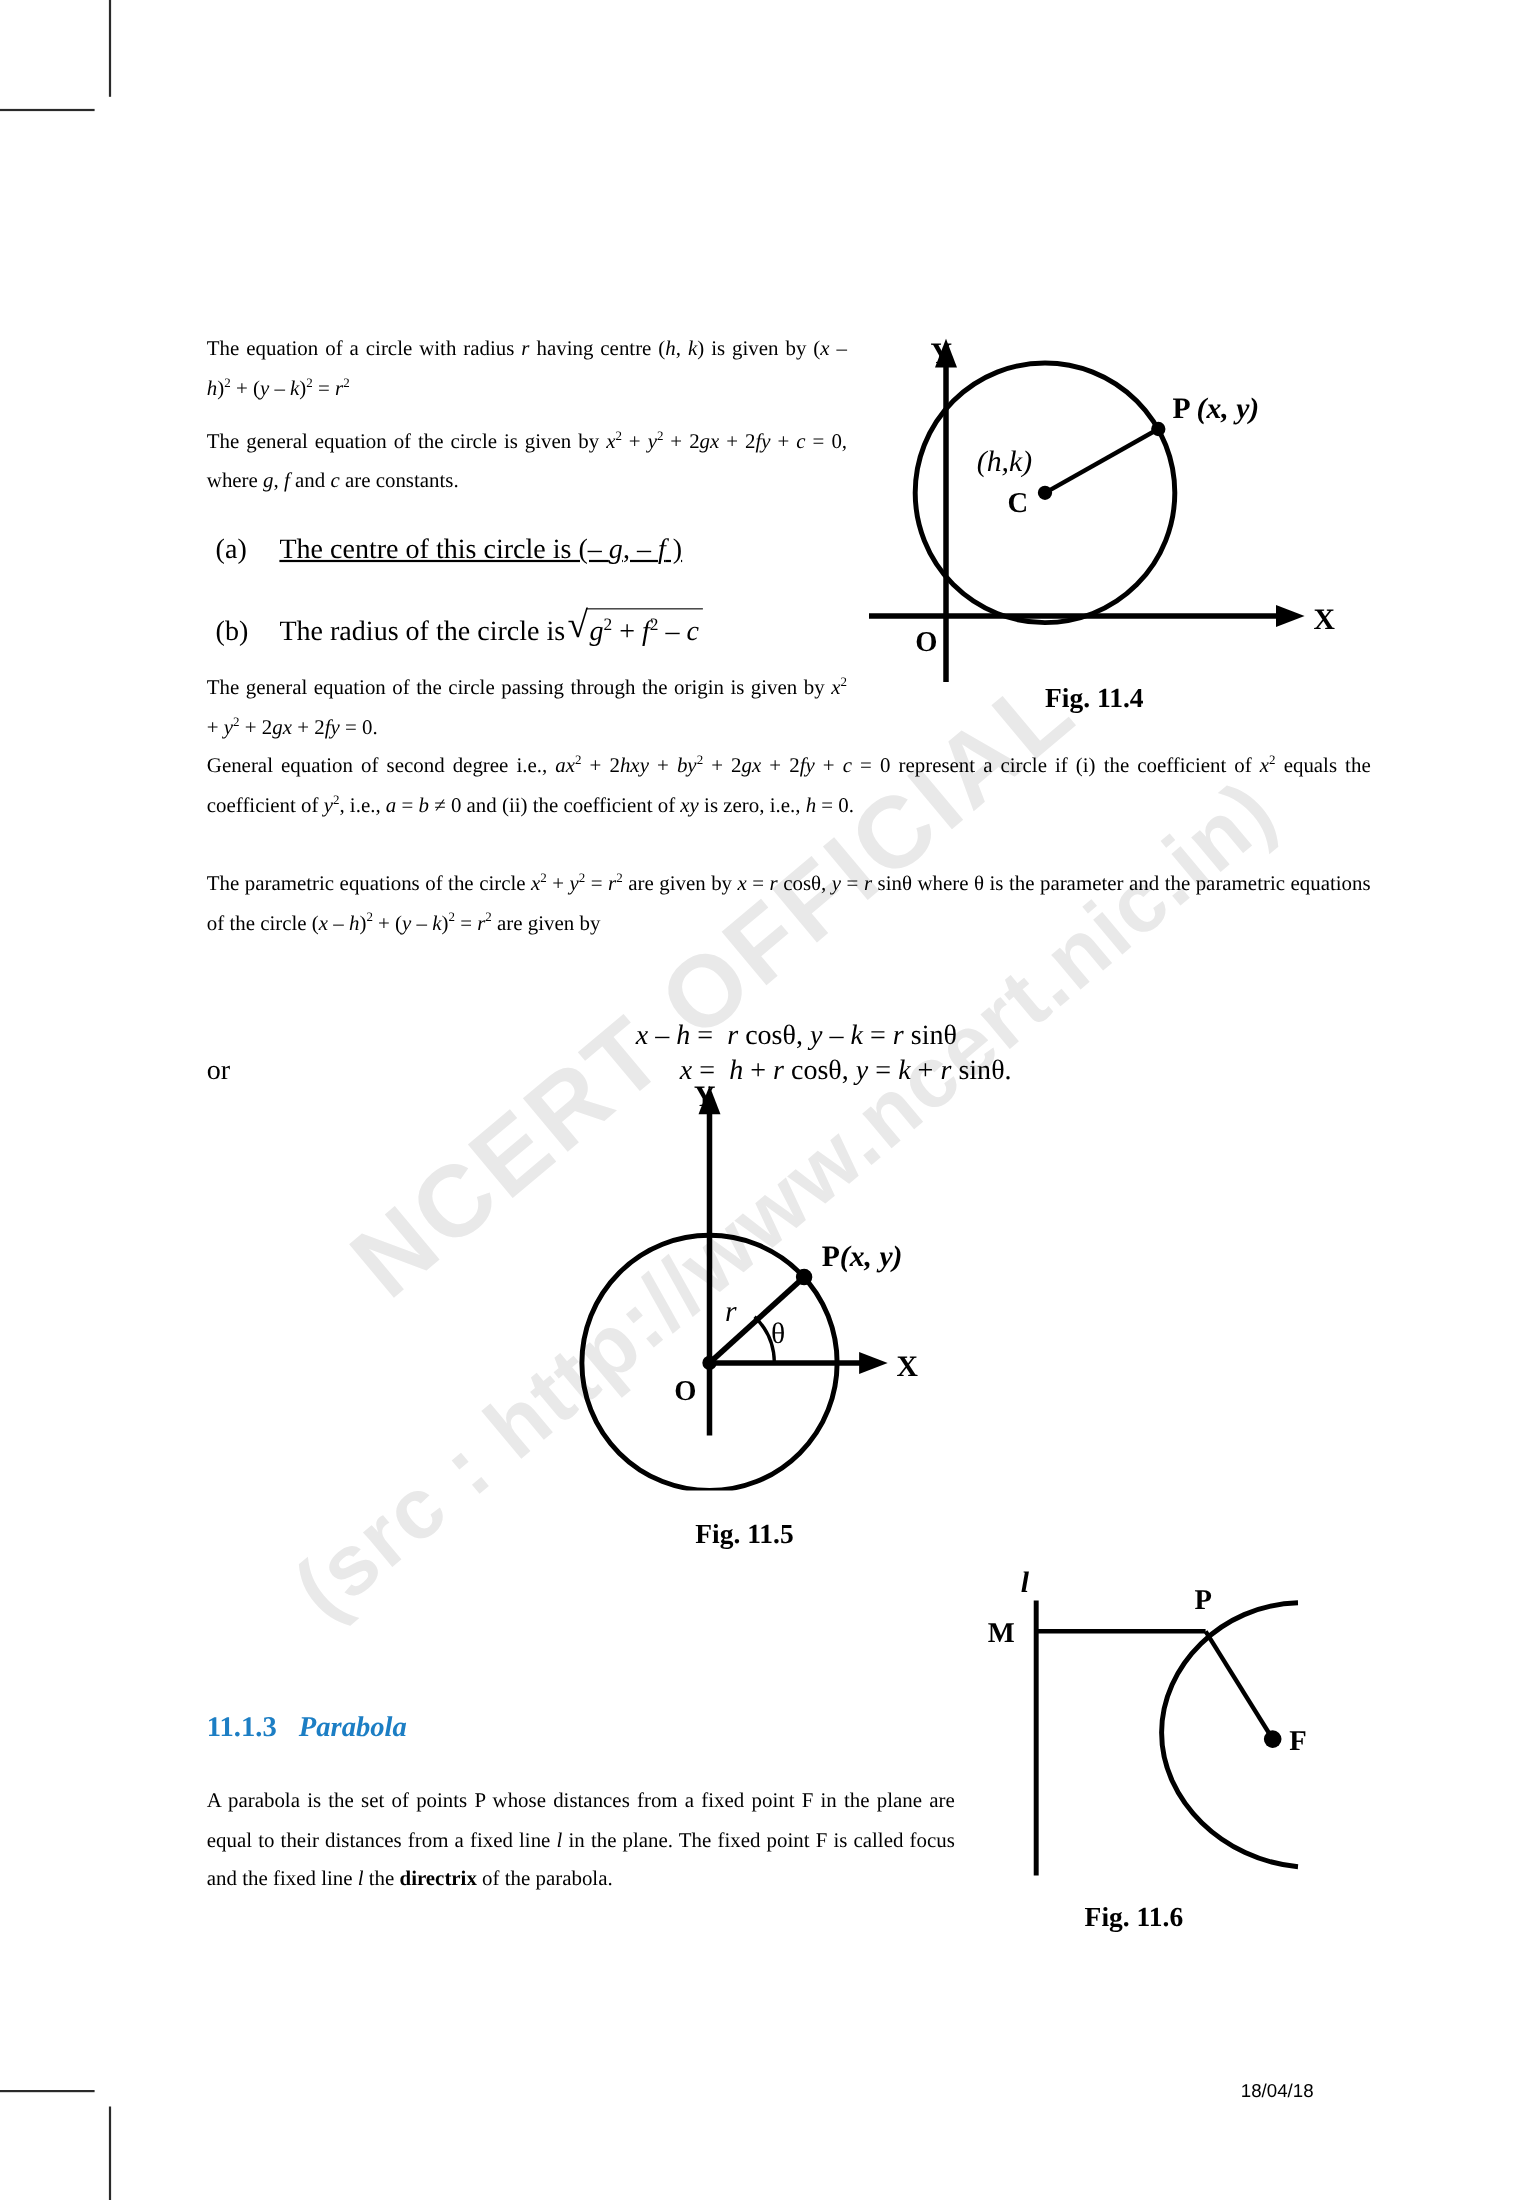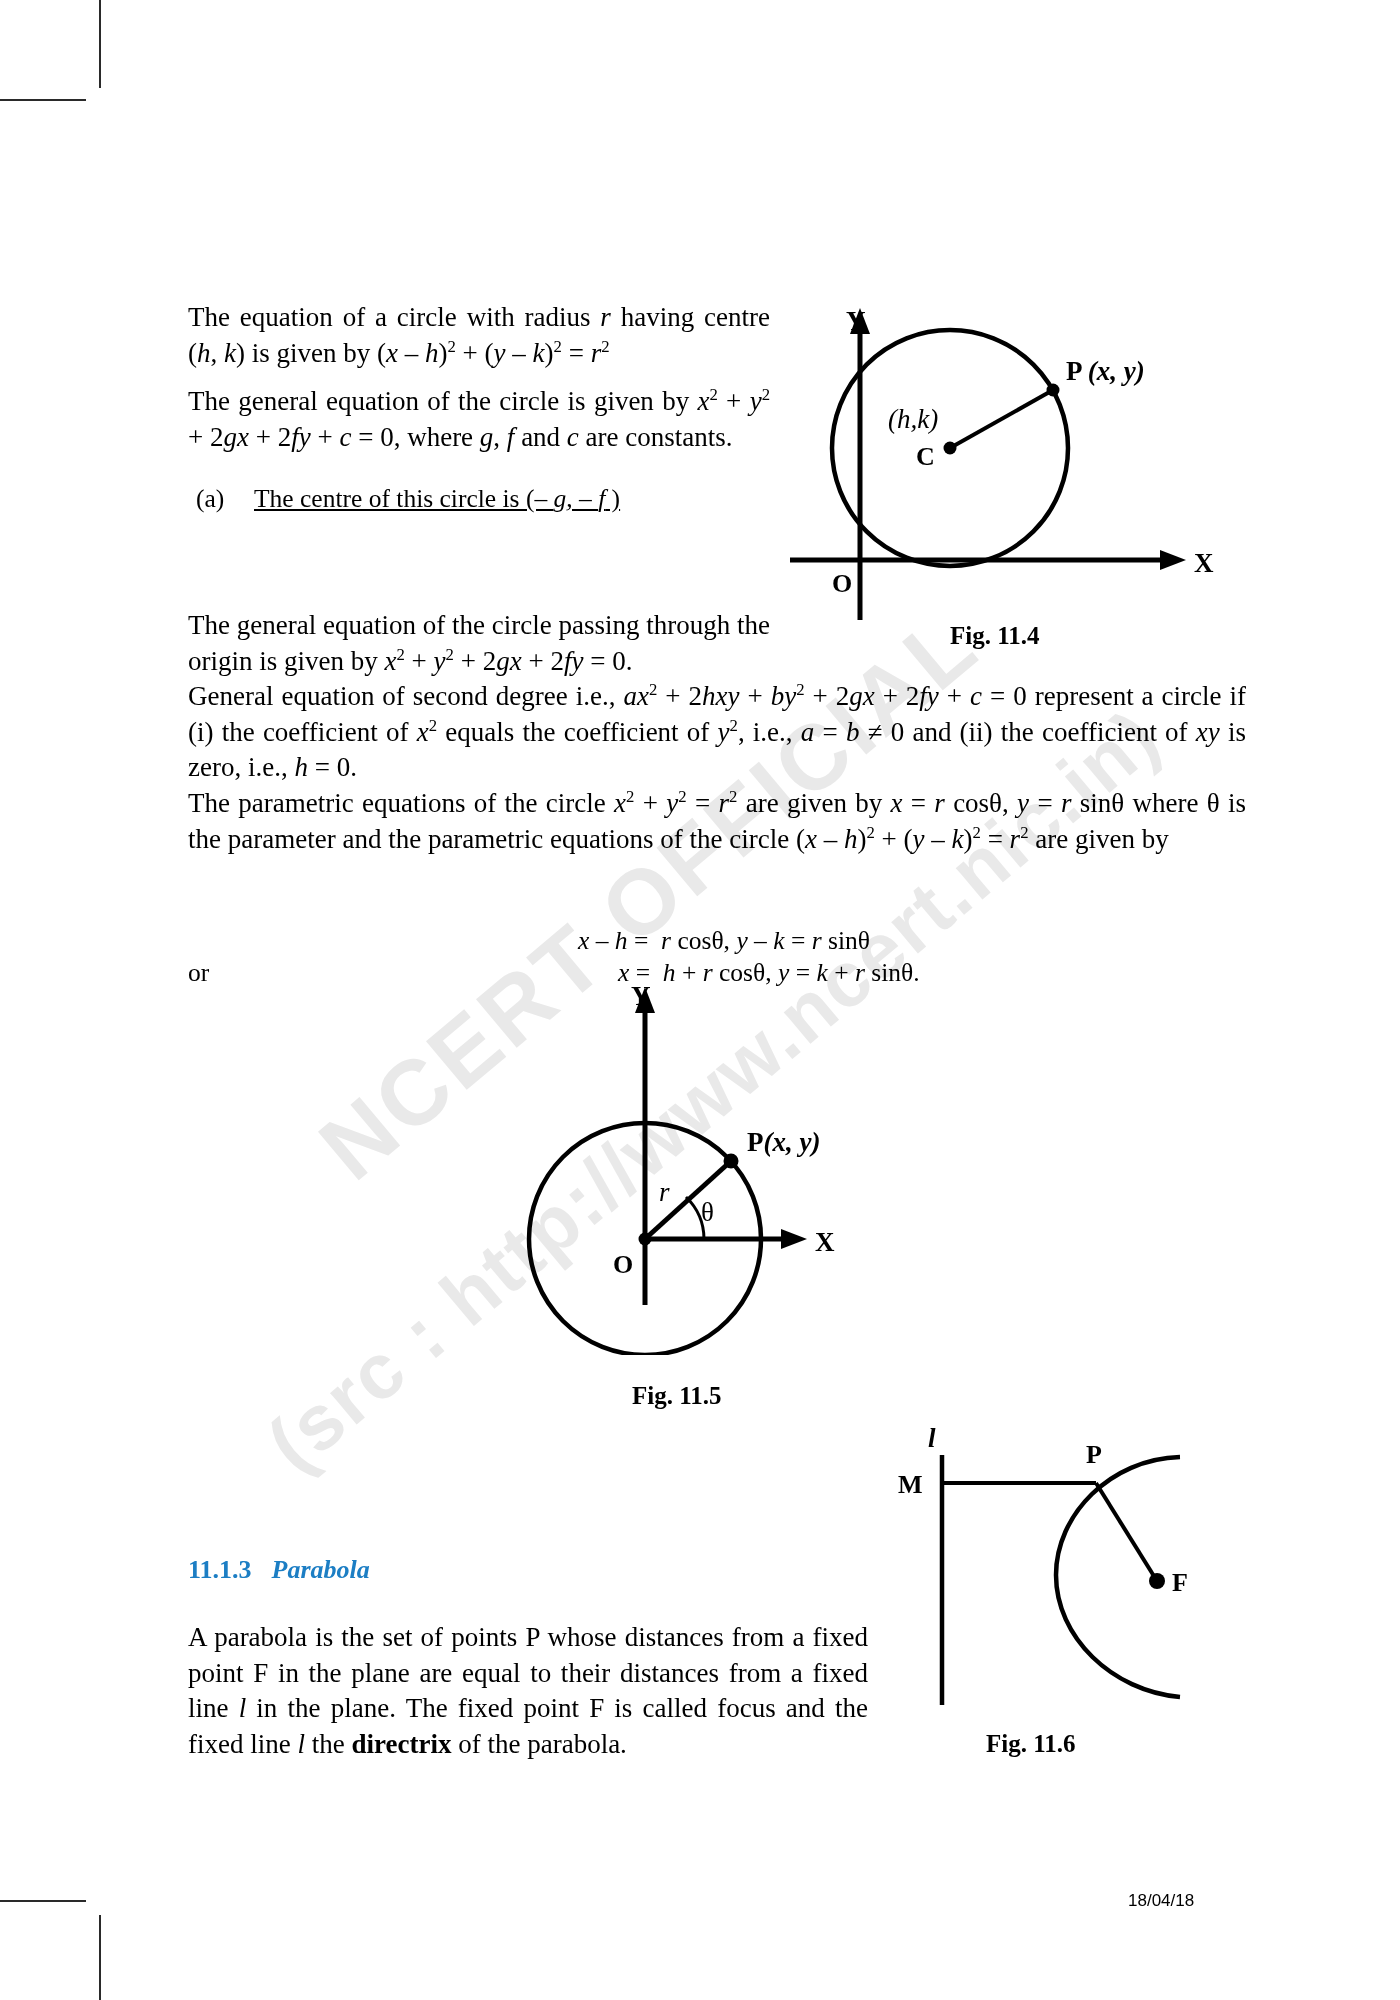--- a/index.html
+++ b/index.html
@@ -75,21 +75,21 @@
     position: absolute;
     left: 1128px;
     top: 1891px;
     font-family: "Liberation Sans", sans-serif;
     font-size: 17px;
   }
 
   
   .tb {
     position: absolute;
-    font-size: 27px;
+    font-size: 19px;
     line-height: 35.5px;
     text-align: justify;
   }
   .narrow { width: 582px; }
   .wide   { width: 1058px; }
 
   i, em { font-style: italic; }
   .bold { font-weight: 700; }
   sup { font-size: 0.62em; vertical-align: super; line-height: 0; }
 
@@ -172,20 +172,23 @@
   </div>
 
   <div class="tb narrow" style="left:188px; top:384px;">
     The general equation of the circle is given by <i>x</i><sup>2</sup> + <i>y</i><sup>2</sup> + 2<i>gx</i> + 2<i>fy</i> + <i>c</i> = 0, where <i>g</i>, <i>f</i> and <i>c</i> are constants.
   </div>
 
   <div class="list-row" style="left:196px; top:481px;text-decoration:underline;">
     <span class="lbl">(a)</span>The centre of this circle is (– <i>g</i>, – <i>f</i> )
   </div>
 
+  <div class="list-row" style="left:196px; top:553px;">
+    <span class="lbl">(b)</span>The radius of the circle is<span class="sqrt"><span class="radical">√</span><span class="rad-body"><i>g</i><sup>2</sup> + <i>f</i><sup>2</sup> – <i>c</i></span></span>
+  </div>
 
   <div class="tb narrow" style="left:188px; top:608px;">
     The general equation of the circle passing through the origin is given by <i>x</i><sup>2</sup> + <i>y</i><sup>2</sup> + 2<i>gx</i> + 2<i>fy</i> = 0.
   </div>
 
   <div class="tb wide" style="left:188px; top:679px;">
     General equation of second degree i.e., <i>ax</i><sup>2</sup> + 2<i>hxy</i> + <i>by</i><sup>2</sup> + 2<i>gx</i> + 2<i>fy</i> + <i>c</i> = 0 represent a circle if (i) the coefficient of <i>x</i><sup>2</sup> equals the coefficient of <i>y</i><sup>2</sup>, i.e., <i>a</i> = <i>b</i> ≠ 0 and (ii) the coefficient of <i>xy</i> is zero, i.e., <i>h</i> = 0.
   </div>
 
   <div class="tb wide" style="left:188px; top:786px;">

